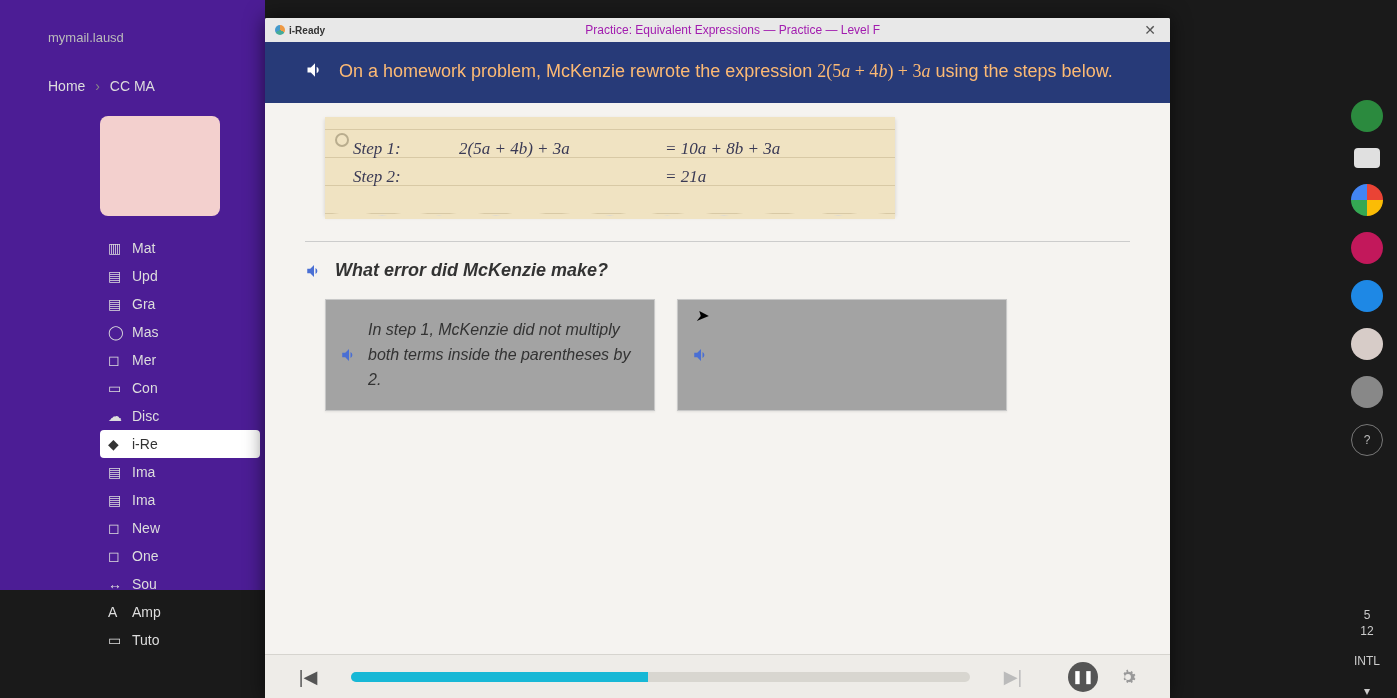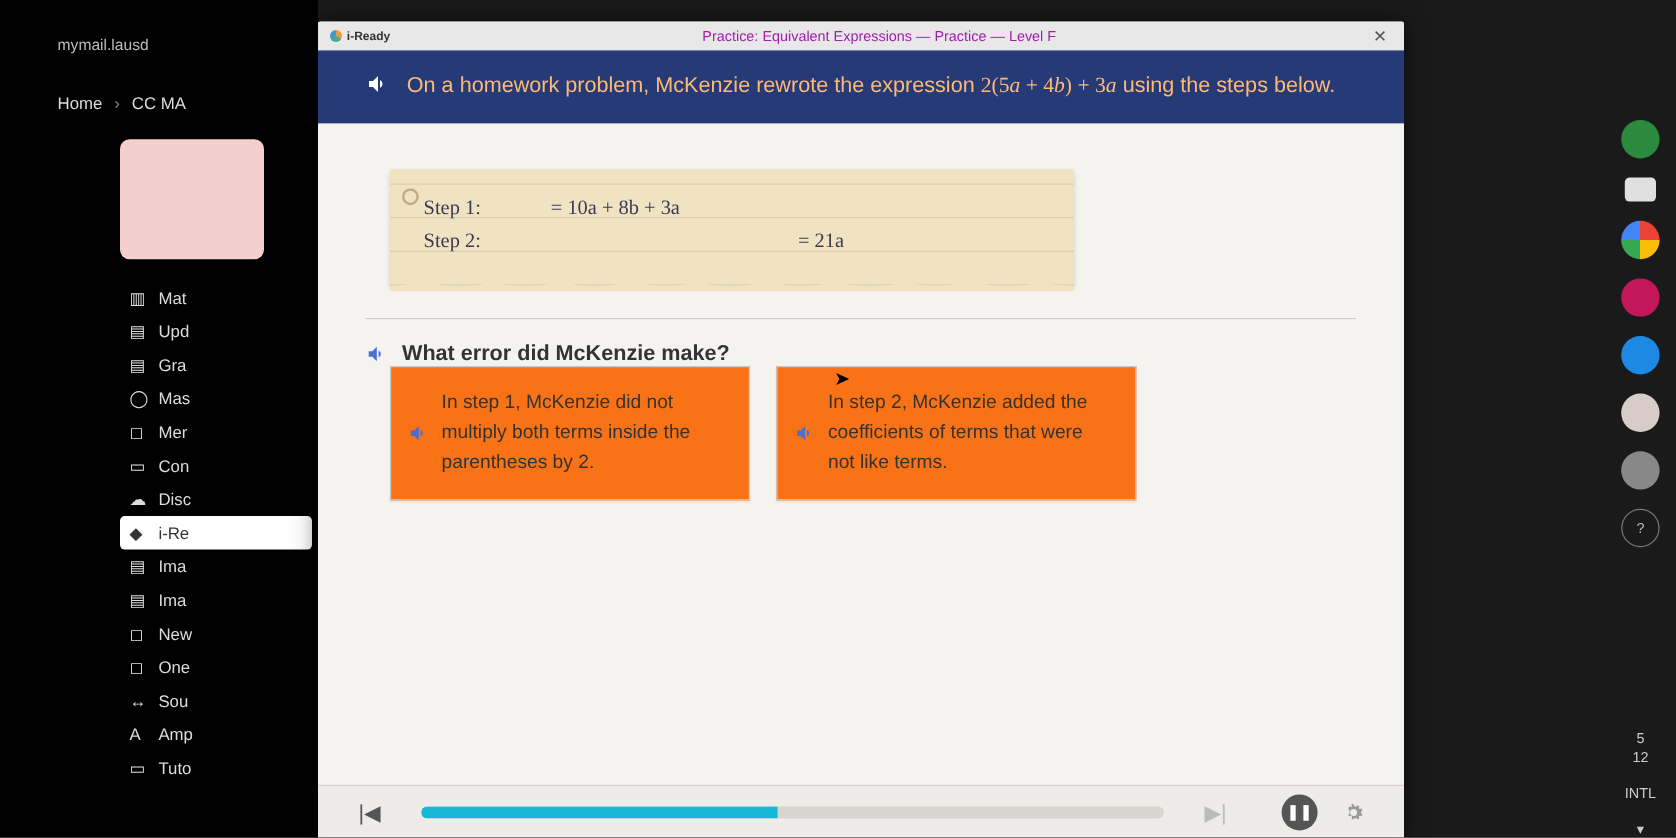--- a/index.html
+++ b/index.html
@@ -12,22 +12,22 @@
     position: relative;
   }
   .desktop {
     position: absolute;
     inset: 0;
     background: #1a1a1a;
   }
   .left-strip {
     position: absolute;
     left: 0; top: 0;
-    width: 265px; height: 698px;
-    background: #000000;
+    width: 265px; height: 590px;
+    background: #4c1d95;
     color: #ddd;
     font-size: 13px;
   }
   .mail-lbl {
     position: absolute;
     left: 48px; top: 30px;
     color: #bbb;
     font-size: 13px;
   }
   .crumbs {
@@ -134,22 +134,23 @@
     flex-shrink: 0;
     cursor: pointer;
     margin-top: 2px;
   }
   .speaker-svg { fill: #fff; }
   .iready-header-text { line-height: 1.5; }
   .math-expr { font-family: 'Times New Roman', serif; }
   .math-expr i { font-style: italic; }
   
   .iready-body {
-    padding: 28px 40px;
+    padding: 4px 40px;
     background: #f5f3f0;
+    font-style: italic;
   }
   .paper {
     width: 570px;
     margin: 10px auto 0 20px;
     background: #f0e3c2;
     background-image: linear-gradient(#d8c9a5 1px, transparent 1px);
     background-size: 100% 28px;
     background-position: 0 12px;
     padding: 18px 28px 24px 28px;
     position: relative;
@@ -169,36 +170,37 @@
   .paper .row.indent { margin-top: 0; }
   .paper-bullet {
     position:absolute; left:10px; top:16px;
     width:14px;height:14px;border:2px solid #b9ad8e;border-radius:50%;
   }
 
   .divider { border: none; border-top: 1px solid #ccc; margin: 26px 0 18px 0; }
 
   .question-row {
     display: flex; gap: 12px; align-items: center;
+    margin-bottom: 18px;
   }
   .question-text {
     font-size: 18px; font-weight: bold; color: #333;
   }
   .speaker-small {
     width: 18px; height: 18px; cursor: pointer;
   }
   .speaker-small svg { fill: #4a6fd4; }
 
   .choices {
     display: flex; gap: 22px;
     margin-left: 20px;
   }
   .choice {
-    width: 300px;
-    background: #f97316;
+    width: 330px;
+    background: #a3a3a3;
     border: 1px solid #c8c8c8;
     padding: 18px 18px 18px 14px;
     display: flex;
     gap: 10px;
     align-items: center;
     font-size: 16px;
     color: #333;
     line-height: 1.55;
     cursor: pointer;
     box-shadow: 0 1px 2px rgba(0,0,0,0.08);
@@ -378,20 +380,21 @@
       <div class="iready-header-text">
         <span>On a homework problem, McKenzie rewrote the expression </span><span class="math-expr">2(5<i>a</i> + 4<i>b</i>) + 3<i>a</i></span><span> using the steps below.</span>
       </div>
     </div>
 
     <div class="iready-body">
       <div class="paper">
         <span class="paper-bullet"></span>
         <div class="row">
           <span>Step 1:</span>
+          <span>2(5a + 4b) + 3a</span>
           <span>= 10a + 8b + 3a</span>
         </div>
         <div class="row indent">
           <span>Step 2:</span>
           <span></span>
           <span>= 21a</span>
         </div>
       </div>
 
       <hr class="divider">
@@ -413,21 +416,20 @@
               </svg>
           </span>
           <span>In step 1, McKenzie did not multiply both terms inside the parentheses by 2.</span>
         </div>
         <div class="choice">
           <span class="speaker-small">
             <svg viewBox="0 0 24 24">
                 <path d="M3 9v6h4l5 5V4L7 9H3zm13.5 3a4.5 4.5 0 0 0-2.5-4v8a4.5 4.5 0 0 0 2.5-4z"></path>
               </svg>
           </span>
-          <span>In step 2, McKenzie added the coefficients of terms that were not like terms.</span>
         </div>
       </div>
 
       <span class="cursor">➤</span>
     </div>
 
     <div class="footer">
       <span class="ctrl-btn">|◀</span>
       <div class="progress">
         <div class="progress-fill" style="width: 48%;"></div>

